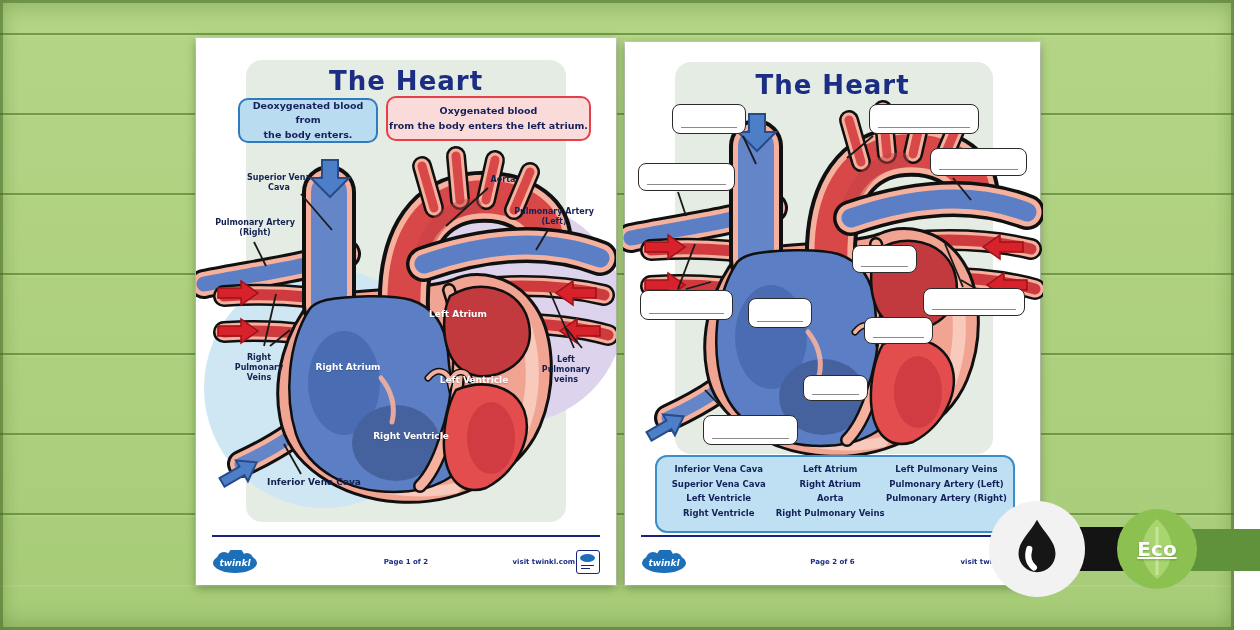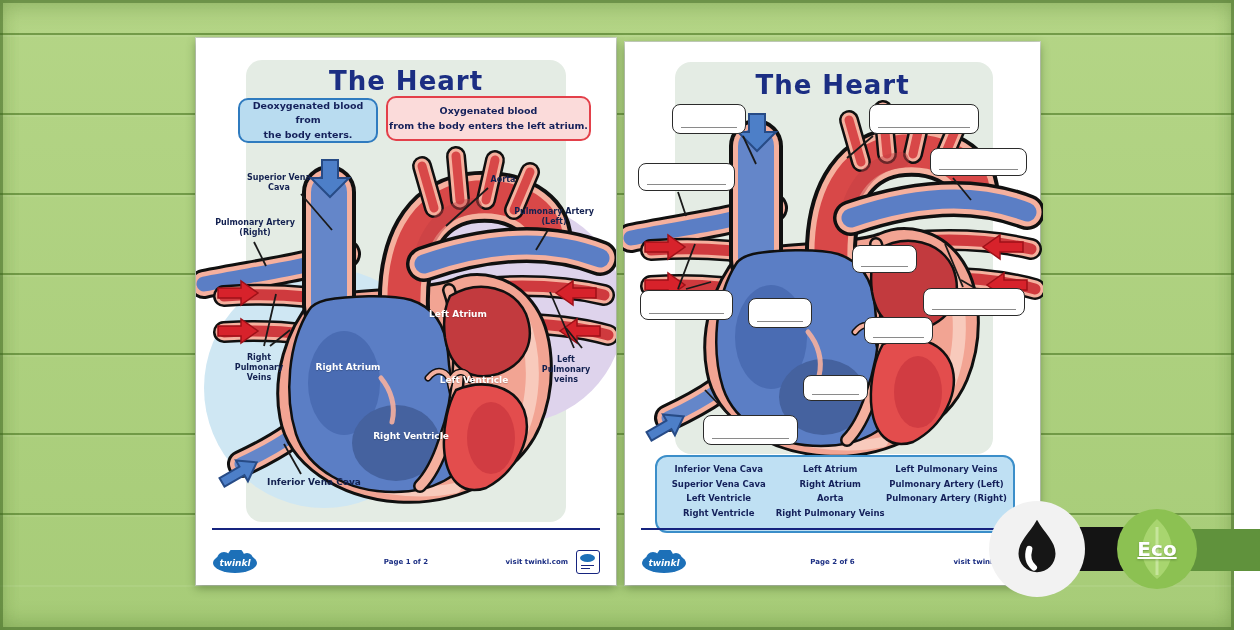--- a/index.html
+++ b/index.html
@@ -32,23 +32,23 @@
     color:#132150;text-align:center;line-height:1.25;}
   .lbl.white{color:#fff;font-size:9px;white-space:nowrap;text-shadow:0 1px 1px rgba(0,0,0,.2);}
   .lbl.nowrap{white-space:nowrap;}
   .blank-box{position:absolute;background:#fff;border:1.6px solid #2b2b2b;border-radius:8px;box-sizing:border-box;}
   .blank-box .write-line{position:absolute;left:8px;right:8px;bottom:5px;height:0;border-bottom:1.2px solid #8a8a8a;}
   .word-bank{position:absolute;left:30px;top:413px;width:360px;height:78px;background:#bfe0f3;
     border:2.5px solid #3b8ec9;border-radius:12px;box-sizing:border-box;display:flex;padding:7px 6px;}
   .wb-col{flex:1;display:flex;flex-direction:column;align-items:center;justify-content:flex-start;gap:4.5px;}
   .wb-item{font:bold 8.5px "DejaVu Sans",sans-serif;color:#14205a;white-space:nowrap;}
   .footer{position:absolute;left:16px;right:16px;bottom:6px;height:34px;border-top:2.5px solid #16247f;
-    display:flex;align-items:center;justify-content:space-between;padding-top:15px;gap:16px;}
+    display:flex;align-items:center;justify-content:space-between;padding-top:8px;gap:16px;}
   .page-num{position:absolute;left:0;right:0;text-align:center;font:bold 7px "DejaVu Sans",sans-serif;color:#1b2e83;}
-  .visit{font:bold 7px "DejaVu Sans",sans-serif;color:#1b2e83;margin-right:8px;}
+  .visit{font:bold 7px "DejaVu Sans",sans-serif;color:#1b2e83;margin-right:1px;}
   .footer-right{display:flex;align-items:center;z-index:2;}
   .logo-cloud{position:relative;width:46px;height:24px;z-index:2;}
   .badge{width:22px;height:22px;border:1.5px solid #16247f;border-radius:3px;background:#fff;position:relative;overflow:hidden;}
   .badge .mini-cloud{position:absolute;left:3px;top:3px;width:15px;height:8px;background:#1d70b8;border-radius:50%;}
   .badge .mini-line{position:absolute;left:4px;height:0;border-top:1.2px solid #16247f;width:13px;}
   .badge .l1{top:14px;} .badge .l2{top:17px;width:9px;}
   .ink-bar{position:absolute;left:1020px;top:527px;width:150px;height:44px;background:#141414;z-index:5;}
   .eco-bar{position:absolute;left:1150px;top:529px;width:110px;height:42px;background:#60923c;z-index:5;}
   .ink-circle{position:absolute;left:989px;top:501px;width:96px;height:96px;border-radius:50%;background:#f2f2f2;z-index:6;
     display:flex;align-items:center;justify-content:center;}

